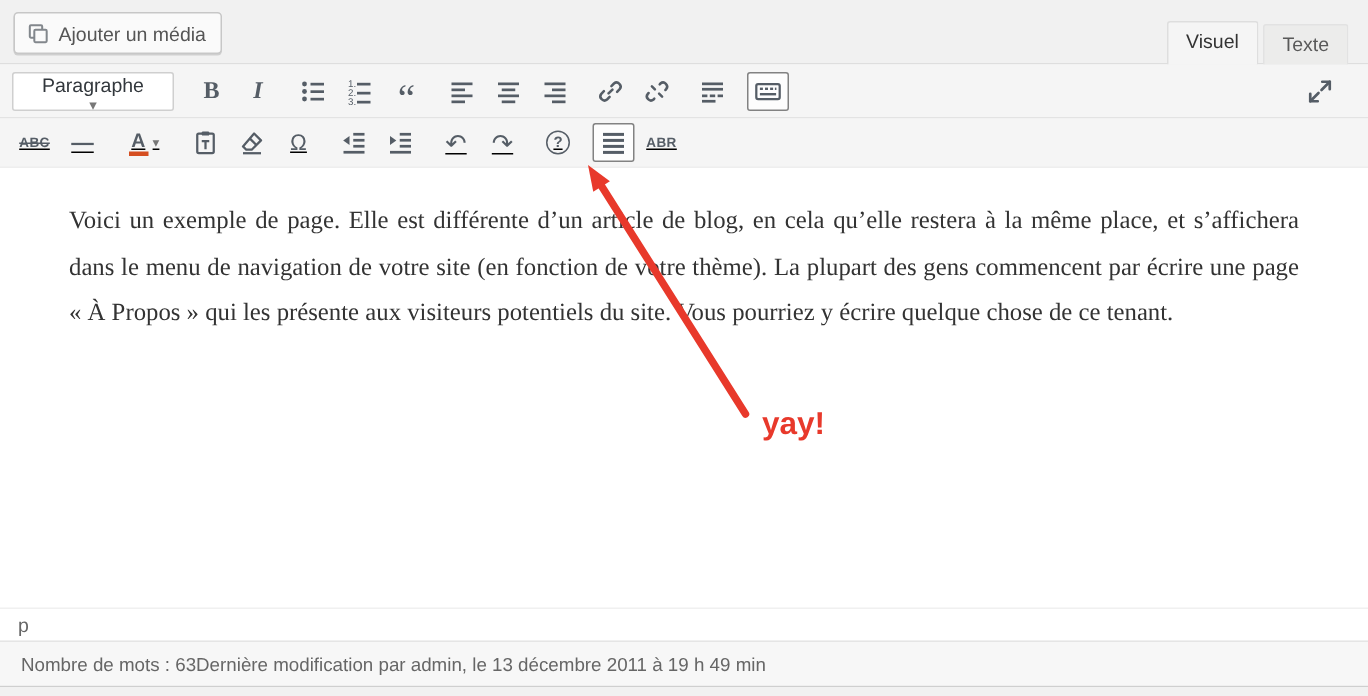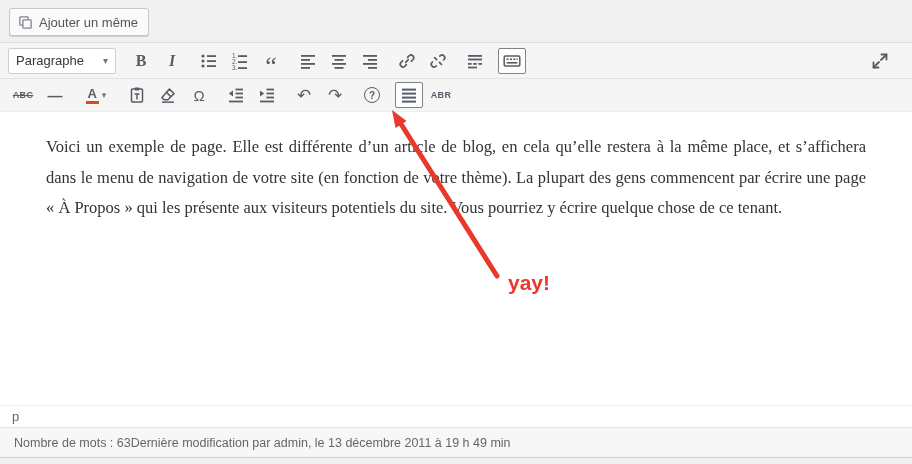--- a/index.html
+++ b/index.html
@@ -42,27 +42,27 @@
     display:flex; flex-direction:column;
     z-index:1;
   }
 
   .tb {
     background:#f5f5f5; border-bottom:1px solid #e3e3e3;
     display:flex; align-items:center; padding:0 8px; gap:3px;
     flex:0 0 auto;
   }
   .tb.row1 { height:36px; }
-  .tb.row2 { height:33px; border-bottom:1px solid #eee; }
+  .tb.row2 { height:33px; border-bottom:1px solid #eee;text-decoration:underline; }
 
   .select {
     width:108px; height:26px; margin-right:8px;
     background:#fff; border:1px solid #cfcfcf; border-radius:2px;
     display:flex; align-items:center; justify-content:space-between;
-    padding:0 7px; font-size:13px; color:#32373c; cursor:pointer;
+    padding:0 7px; font-size:13px; color:#32373c; cursor:pointer;flex-direction:column;
   }
   .select .caret { font-size:10px; color:#777; }
 
   .btn {
     width:28px; height:26px; flex:0 0 auto;
     display:flex; align-items:center; justify-content:center;
     background:transparent; border:1px solid transparent; border-radius:2px;
     color:var(--c-toolbar_icon, #555d66);
     font-family:inherit; cursor:pointer; padding:0;
   }
@@ -131,22 +131,26 @@
 <body>
 
 <div class="header">
   <button class="add-media">
     <span class="ico">
       <svg width="15" height="15" viewBox="0 0 20 20">
         <rect x="2.5" y="2.5" width="11" height="11" rx="1" fill="none" stroke="#82878c" stroke-width="1.8"></rect>
         <rect x="6.5" y="6.5" width="11" height="11" rx="1" fill="#fafafa" stroke="#82878c" stroke-width="1.8"></rect>
       </svg>
     </span>
-    <span>Ajouter un même</span>
+    <span>Ajouter un média</span>
   </button>
+  <div class="tabs">
+    <button class="tab active">Visuel</button>
+    <button class="tab">Texte</button>
+  </div>
 </div>
 
 <div class="frame">
 
   <div class="tb row1">
     <div class="select">
       <span>Paragraphe</span>
       <span class="caret">▾</span>
     </div>
 

